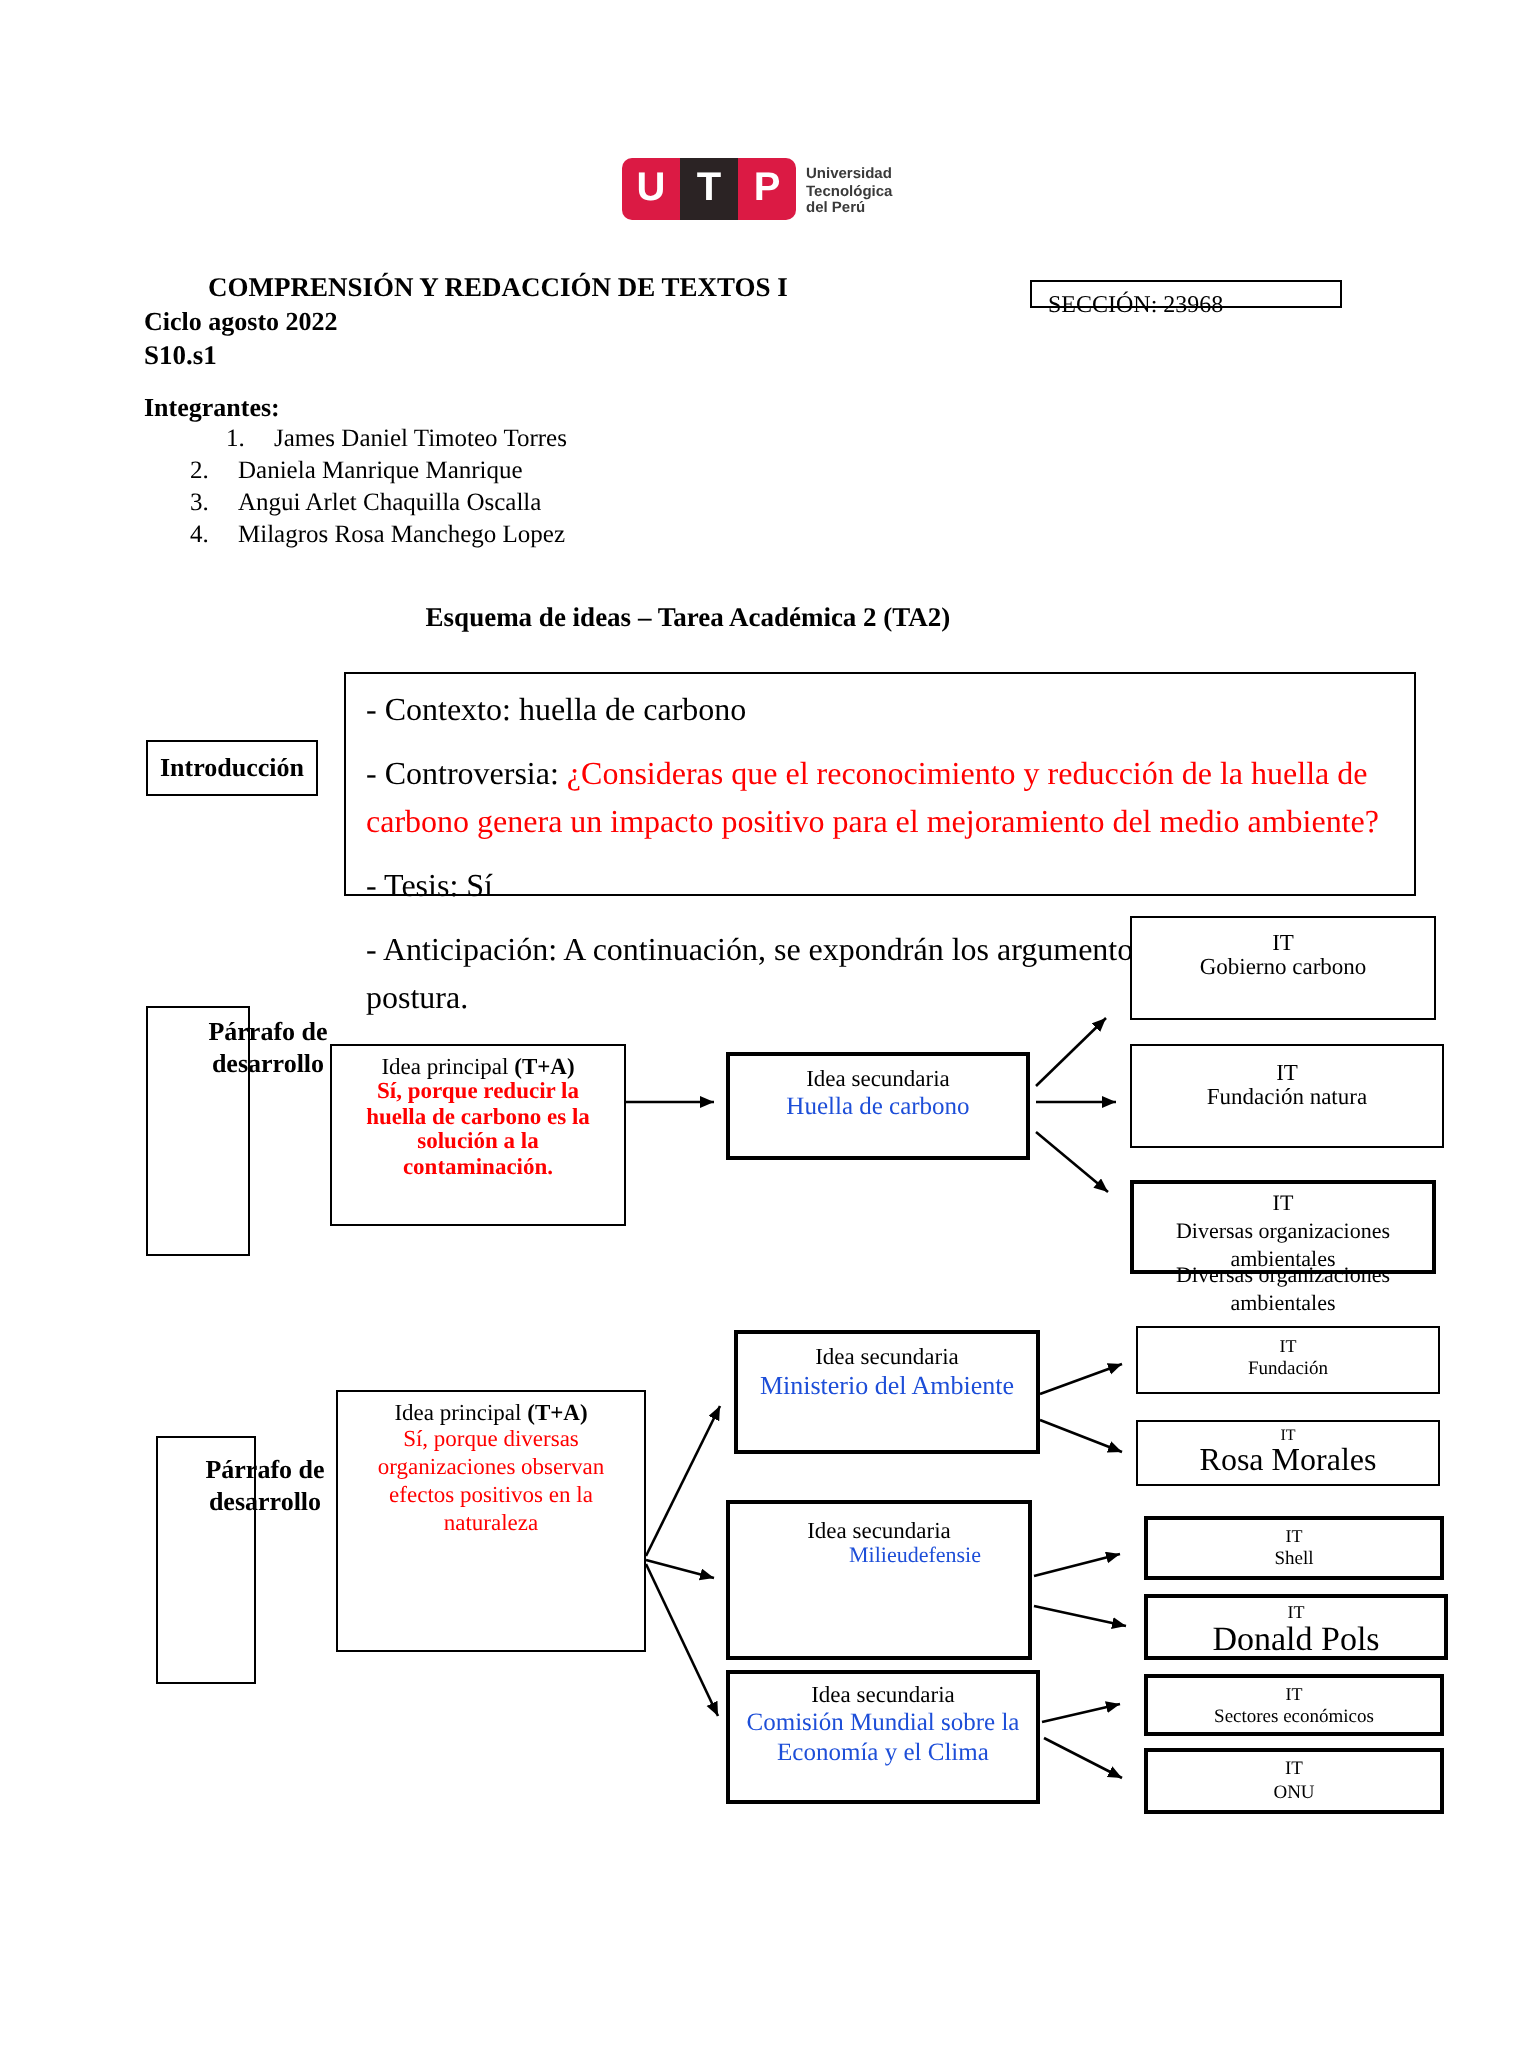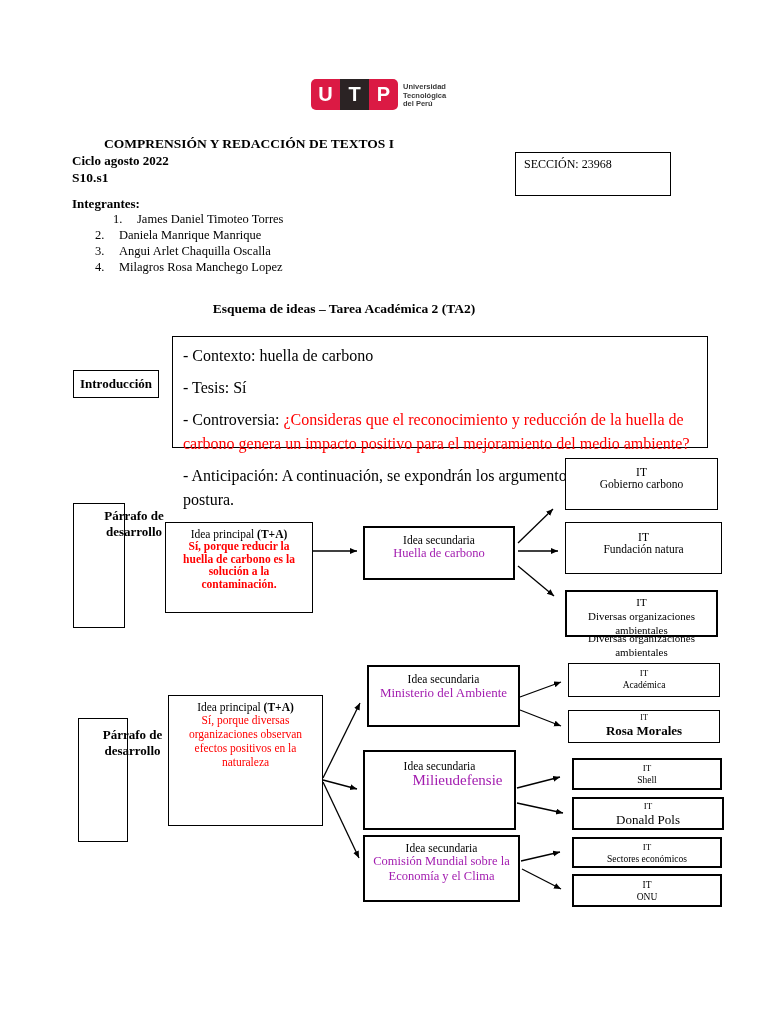--- a/index.html
+++ b/index.html
@@ -3,21 +3,21 @@
 <meta charset="utf-8">
 <style>
   html,body{margin:0;padding:0;background:#888;}
   .page{position:relative;width:768px;height:1024px;background:#ffffff;margin:0 auto;
         font-family:"Liberation Serif","DejaVu Serif",serif;color:#000;overflow:hidden;}
   .abs{position:absolute;}
   .box{position:absolute;border:1.5px solid #000;background:#fff;box-sizing:border-box;text-align:center;z-index:2;}
   .box.thick{border-width:2px;}
   .b{font-weight:bold;}
   .red{color:#FF0000;}
-  .blue{color:#a21caf;}
+  .blue{color:#1d4ed8;}
   .nowrap{white-space:nowrap;}
   .svglayer{position:absolute;left:0;top:0;z-index:3;pointer-events:none;}
   
   .logo{display:flex;align-items:flex-start;}
   .logo-block{width:29px;height:31px;display:flex;align-items:center;justify-content:center;
               color:#fff;font-family:"Liberation Sans",sans-serif;font-weight:bold;font-size:20px;}
   .logo-caption{margin-left:5px;padding-top:4px;font-family:"Liberation Sans",sans-serif;
                 font-weight:bold;font-size:7.5px;line-height:8.5px;color:#3a3a3a;}
   
   .intro-line{margin:0 0 8px 0;font-size:16px;line-height:1.5;text-align:left;}
@@ -41,21 +41,21 @@
     <div class="logo-caption">
       <div>Universidad</div>
       <div>Tecnológica</div>
       <div>del Perú</div>
     </div>
   </div>
 
   <div class="abs b nowrap" style="left:72px;top:136px;font-size:13.5px;margin-left:32px;">COMPRENSIÓN Y REDACCIÓN DE TEXTOS I</div>
   <div class="abs b nowrap" style="left:72px;top:153px;font-size:13px;">Ciclo agosto 2022</div>
   <div class="abs b nowrap" style="left:72px;top:170px;font-size:13.5px;">S10.s1</div>
-  <div class="box" style="left:515px;top:152px;width:156px;height:44px;text-align:right;">
+  <div class="box" style="left:515px;top:140px;width:156px;height:14px;text-align:right;">
     <span class="abs nowrap" style="left:8px;top:4px;font-size:12px;">SECCIÓN: 23968</span>
   </div>
 
   <div class="abs b nowrap" style="left:72px;top:196px;font-size:13px;">Integrantes:</div>
   <div class="member-row" style="left:95px;top:212px;margin-left:18px;">
     <span style="display:inline-block;width:24px;">1.</span><span>James Daniel Timoteo Torres</span>
   </div>
   <div class="member-row" style="left:95px;top:228px;">
     <span style="display:inline-block;width:24px;">2.</span><span>Daniela Manrique Manrique</span>
   </div>
@@ -66,22 +66,22 @@
     <span style="display:inline-block;width:24px;">4.</span><span>Milagros Rosa Manchego Lopez</span>
   </div>
 
   <div class="abs b" style="left:0;top:301px;width:688px;text-align:center;font-size:13.5px;">Esquema de ideas – Tarea Académica 2 (TA2)</div>
 
   <div class="box" style="left:73px;top:370px;width:86px;height:28px;">
     <span class="abs b nowrap" style="left:0;top:5px;width:100%;font-size:13px;">Introducción</span>
   </div>
   <div class="box" style="left:172px;top:336px;width:536px;height:112px;padding:7px 10px 0 10px;">
     <p class="intro-line">- Contexto: huella de carbono</p>
+    <p class="intro-line"><span>- Controversia: </span><span class="red">¿Consideras que el reconocimiento y reducción de la huella de carbono genera un impacto positivo para el mejoramiento del medio ambiente?</span></p>
     <p class="intro-line">- Tesis: Sí</p>
-    <p class="intro-line"><span>- Controversia: </span><span class="red">¿Consideras que el reconocimiento y reducción de la huella de carbono genera un impacto positivo para el mejoramiento del medio ambiente?</span></p>
     <p class="intro-line">- Anticipación: A continuación, se expondrán los argumentos que respaldan esta postura.</p>
   </div>
 
   <div class="box" style="left:73px;top:503px;width:52px;height:125px;z-index:1;"></div>
   <div class="abs b" style="left:88px;top:508px;width:92px;text-align:center;font-size:13px;line-height:16px;z-index:1;">
     <div class="nowrap">Párrafo de</div>
     <div class="nowrap">desarrollo</div>
   </div>
 
   <div class="box" style="left:165px;top:522px;width:148px;height:91px;padding:5px 8px 0 8px;">
@@ -118,38 +118,38 @@
     <div style="font-size:11.5px;"><span>Idea principal </span><span class="b">(T+A)</span></div>
     <div class="red" style="font-size:11.5px;line-height:14px;">Sí, porque diversas organizaciones observan efectos positivos en la naturaleza</div>
   </div>
 
   <div class="box thick" style="left:367px;top:665px;width:153px;height:62px;padding-top:6px;">
     <div style="font-size:11.5px;">Idea secundaria</div>
     <div class="blue" style="font-size:13px;">Ministerio del Ambiente</div>
   </div>
   <div class="box" style="left:568px;top:663px;width:152px;height:34px;padding-top:3px;">
     <div style="font-size:9px;line-height:12px;">IT</div>
-    <div style="font-size:9.5px;line-height:12px;">Académica</div>
+    <div style="font-size:9.5px;line-height:12px;">Fundación</div>
   </div>
   <div class="box" style="left:568px;top:710px;width:152px;height:33px;padding-top:2px;">
     <div style="font-size:8px;line-height:10px;">IT</div>
-    <div style="font-size:13px;line-height:15px;font-weight:bold;">Rosa Morales</div>
+    <div style="font-size:16px;line-height:15px;">Rosa Morales</div>
   </div>
 
   <div class="box thick" style="left:363px;top:750px;width:153px;height:80px;padding-top:8px;">
     <div style="font-size:11.5px;">Idea secundaria</div>
-    <div class="blue" style="font-size:15px;padding-left:36px;">Milieudefensie</div>
+    <div class="blue" style="font-size:11px;padding-left:36px;">Milieudefensie</div>
   </div>
   <div class="box thick" style="left:572px;top:758px;width:150px;height:32px;padding-top:3px;">
     <div style="font-size:9px;line-height:11px;">IT</div>
     <div style="font-size:9.5px;line-height:12px;">Shell</div>
   </div>
   <div class="box thick" style="left:572px;top:797px;width:152px;height:33px;padding-top:2px;">
     <div style="font-size:9px;line-height:11px;">IT</div>
-    <div style="font-size:13px;line-height:15px;">Donald Pols</div>
+    <div style="font-size:17px;line-height:15px;">Donald Pols</div>
   </div>
 
   <div class="box thick" style="left:363px;top:835px;width:157px;height:67px;padding:5px 6px 0 6px;">
     <div style="font-size:11.5px;">Idea secundaria</div>
     <div class="blue" style="font-size:12.5px;line-height:15px;">Comisión Mundial sobre la Economía y el Clima</div>
   </div>
   <div class="box thick" style="left:572px;top:837px;width:150px;height:31px;padding-top:3px;">
     <div style="font-size:9px;line-height:11px;">IT</div>
     <div style="font-size:9.5px;line-height:12px;">Sectores económicos</div>
   </div>

